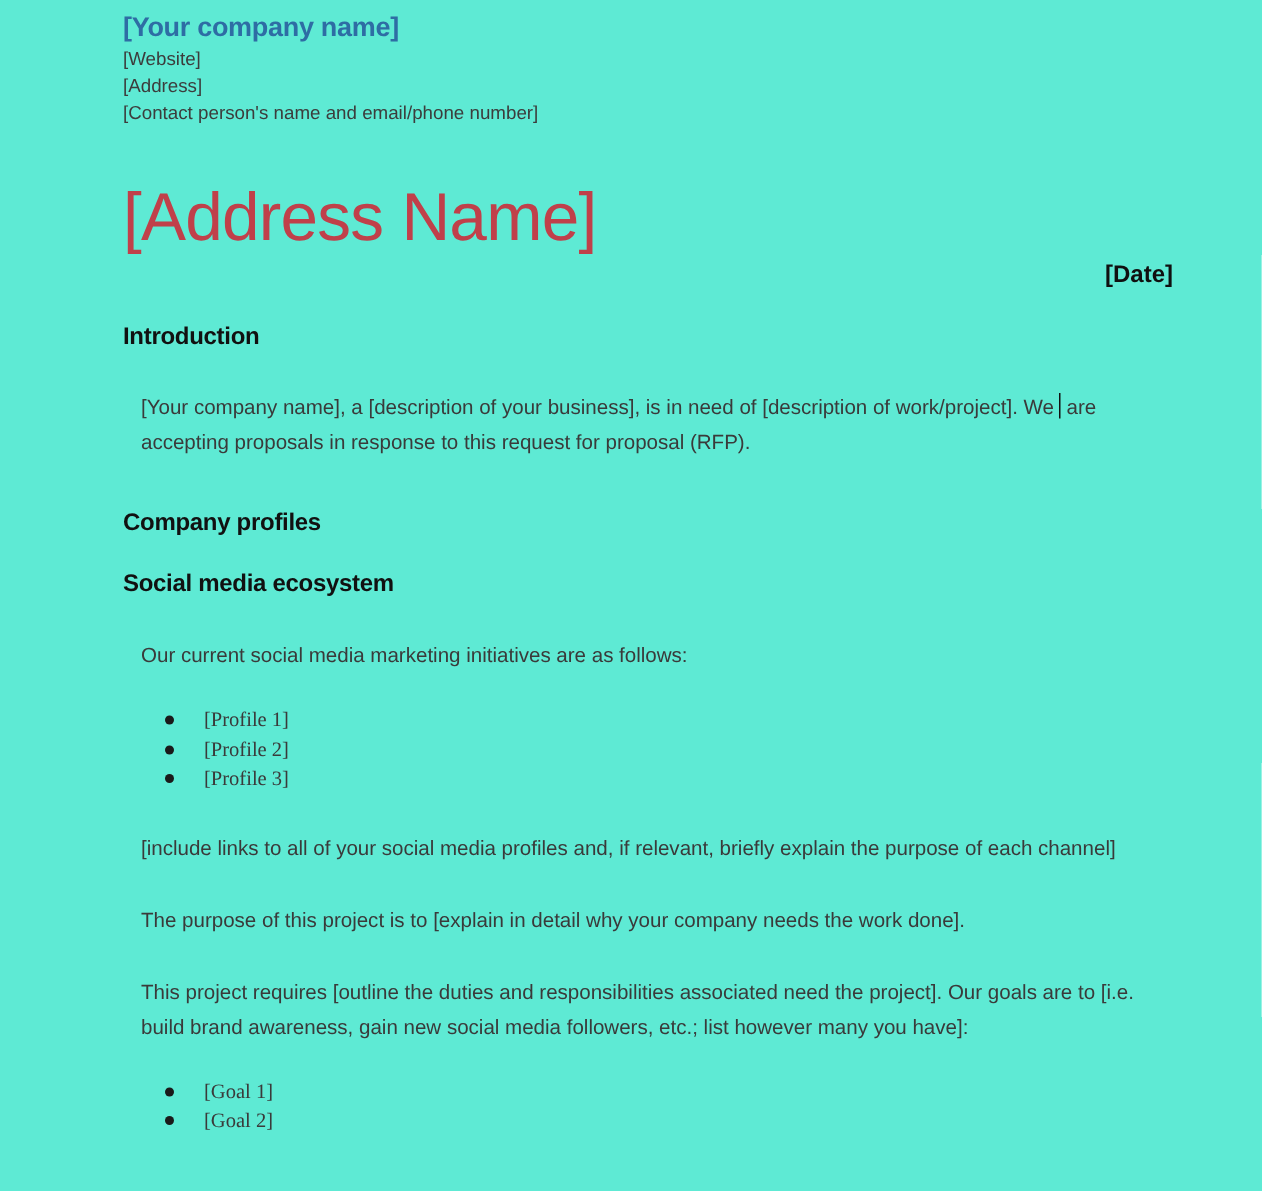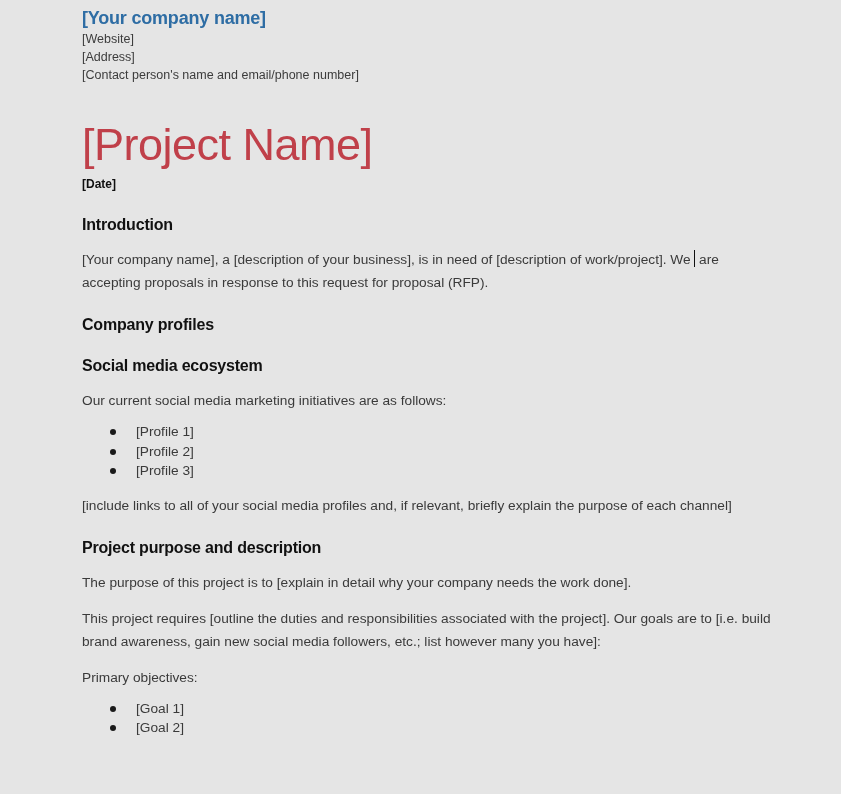--- a/index.html
+++ b/index.html
@@ -13,21 +13,21 @@
     height: 794px;
     overflow: hidden;
     font-family: "Liberation Sans", "DejaVu Sans", sans-serif;
     -webkit-font-smoothing: antialiased;
   }
 
   .page {
     position: relative;
     width: 841px;
     height: 794px;
-    background: #e5e5e5;
+    background: #5eead4;
     box-sizing: border-box;
     padding: 0;
     overflow: hidden;
   }
 
   .doc-body {
     position: absolute;
     left: 82px;
     top: 0px;
     width: 700px;
@@ -56,50 +56,52 @@
   .project-title {
     font-size: 45px;
     font-weight: normal;
     color: #c0404a;
     line-height: 50px;
     letter-spacing: -0.5px;
     margin: 0;
     padding-top: 36px;
   }
   .date-line {
-    font-size: 12px;
+    font-size: 16px;
     font-weight: bold;
     color: #101010;
     line-height: 20px;
     margin: 4px 0 0 0;
+    text-align: right;
   }
 
   
   h2.section-heading {
     font-size: 16px;
     font-weight: bold;
     color: #111111;
     line-height: 20px;
     letter-spacing: -0.2px;
     margin: 0;
     padding-top: 21px;
   }
   p.para {
     font-size: 13.7px;
     color: #3a3a3a;
     line-height: 23px;
-    margin: 0;
+    margin: 12px;
     padding-top: 13px;
     max-width: 695px;
   }
 
   ul.bullets {
     list-style: none;
     margin: 0;
     padding: 10px 0 0 0;
+    font-family: Liberation Serif, serif;
   }
   ul.bullets li {
     position: relative;
     font-size: 13.7px;
     color: #3a3a3a;
     line-height: 19.5px;
     padding-left: 54px;
     margin: 0;
   }
   ul.bullets li::before {
@@ -129,41 +131,39 @@
 <div class="page">
   <div class="doc-body">
 
     <div class="letterhead">
       <div class="company-name">[Your company name]</div>
       <div class="contact-line">[Website]</div>
       <div class="contact-line">[Address]</div>
       <div class="contact-line">[Contact person's name and email/phone number]</div>
     </div>
 
-    <h1 class="project-title">[Project Name]</h1>
+    <h1 class="project-title">[Address Name]</h1>
     <div class="date-line">[Date]</div>
 
     <h2 class="section-heading">Introduction</h2>
     <p class="para"><span>[Your company name], a [description of your business], is in need of [description of work/project]. We</span><span class="caret"></span>
       <span>are accepting proposals in response to this request for proposal (RFP).</span></p>
 
     <h2 class="section-heading">Company profiles</h2>
 
     <h2 class="section-heading">Social media ecosystem</h2>
     <p class="para">Our current social media marketing initiatives are as follows:</p>
     <ul class="bullets">
       <li>[Profile 1]</li>
       <li>[Profile 2]</li>
       <li>[Profile 3]</li>
     </ul>
     <p class="para">[include links to all of your social media profiles and, if relevant, briefly explain the purpose of each channel]</p>
 
-    <h2 class="section-heading">Project purpose and description</h2>
     <p class="para">The purpose of this project is to [explain in detail why your company needs the work done].</p>
-    <p class="para">This project requires [outline the duties and responsibilities associated with the project]. Our goals are to [i.e. build brand awareness, gain new social media followers, etc.; list however many you have]:</p>
-    <p class="para">Primary objectives:</p>
+    <p class="para">This project requires [outline the duties and responsibilities associated need the project]. Our goals are to [i.e. build brand awareness, gain new social media followers, etc.; list however many you have]:</p>
     <ul class="bullets">
       <li>[Goal 1]</li>
       <li>[Goal 2]</li>
     </ul>
 
   </div>
 </div>
 
 </body></html>

